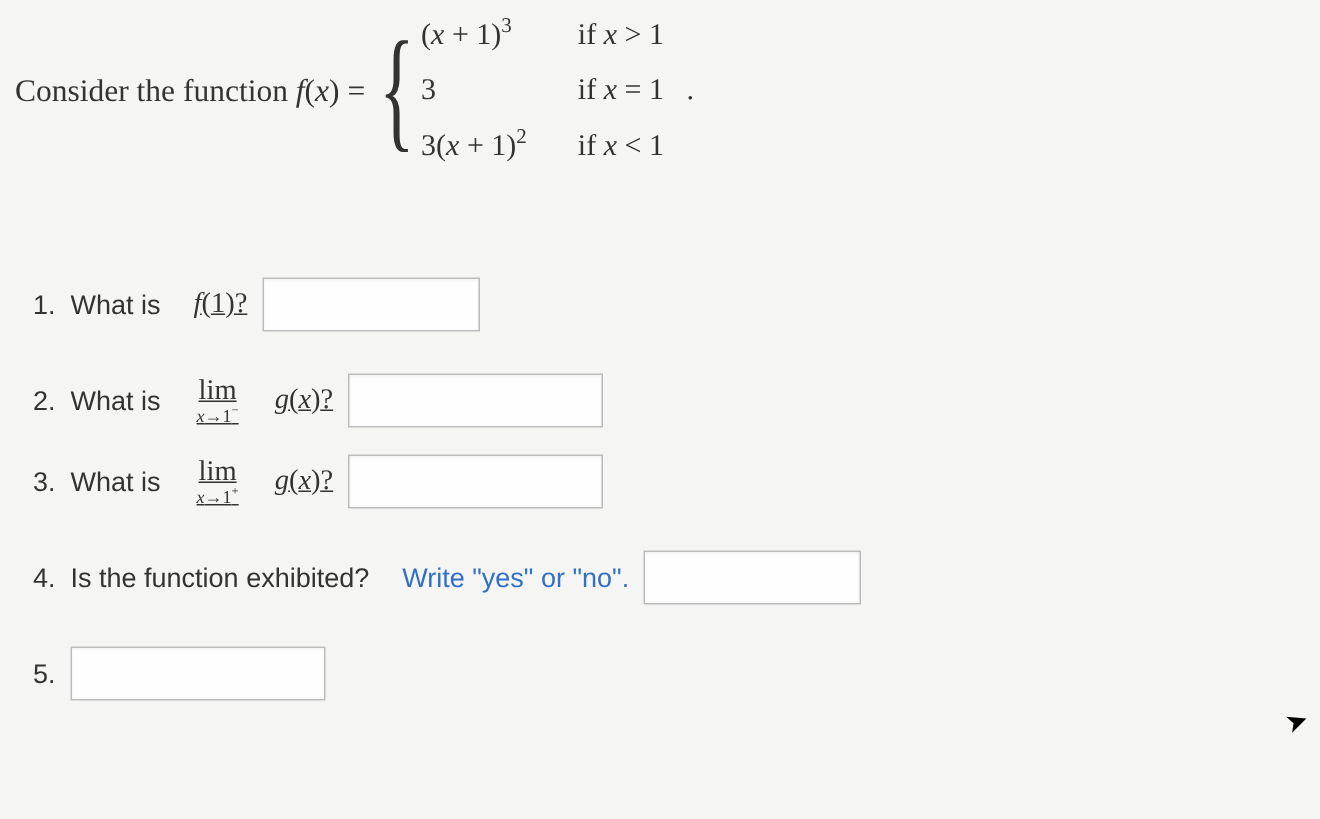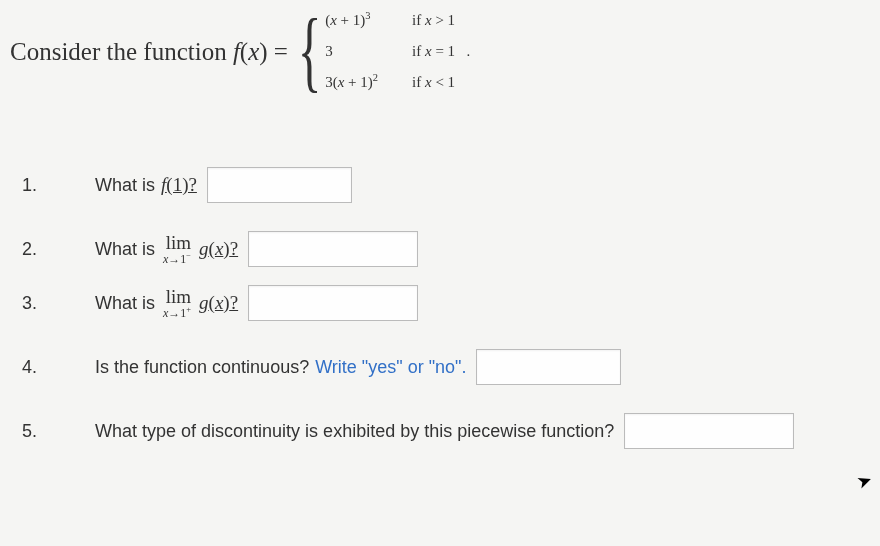--- a/index.html
+++ b/index.html
@@ -13,21 +13,21 @@
       position: relative;
       overflow: hidden;
     }
     .intro-row {
       display: flex;
       align-items: center;
       gap: 12px;
       margin-top: 4px;
     }
     .intro-text {
-      font-size: 25px;
+      font-size: 21px;
       white-space: nowrap;
     }
     .math-var { font-style: italic; font-family: 'Times New Roman', serif; }
     .piecewise {
       display: flex;
       align-items: center;
       gap: 6px;
     }
     .brace {
       font-size: 90px;
@@ -38,21 +38,21 @@
       margin: 0 -12px;
     }
     .cases {
       display: grid;
       grid-template-columns: auto auto;
       column-gap: 34px;
       row-gap: 14px;
       align-items: center;
     }
     .case-expr, .case-cond {
-      font-size: 15px;
+      font-size: 20px;
       font-family: 'Times New Roman', serif;
       white-space: nowrap;
     }
     .sup { font-size: 0.7em; vertical-align: super; line-height: 0; }
     .questions {
       margin-top: 76px;
       padding-left: 12px;
     }
     .qrow {
       display: flex;
@@ -66,31 +66,31 @@
       font-family: -apple-system, 'Segoe UI', Verdana, sans-serif;
       color: #333;
       white-space: nowrap;
     }
     .qtext {
       font-size: 18px;
       font-family: -apple-system, 'Segoe UI', Verdana, sans-serif;
       color: #333;
       display: inline-flex;
       align-items: center;
-      gap: 6px;
-      white-space: nowrap;
-      margin-left: 48px;
+      gap: 22px;
+      white-space: nowrap;
     }
     .lim-block {
       display: inline-flex;
       flex-direction: column;
-      align-items: flex-end;
+      align-items: center;
       font-family: 'Times New Roman', serif;
       line-height: 1;
       margin: 0 2px;
+      text-decoration: underline;
     }
     .lim-top { font-size: 19px; }
     .lim-bot { font-size: 12px; margin-top: 1px; }
     .fn-paren { font-family: 'Times New Roman', serif; font-size: 19px; text-decoration: underline; }
     .answer-input {
       border: 1px solid #bbb;
       background: #fefefe;
       height: 36px;
       width: 145px;
       box-shadow: inset 0 1px 2px rgba(0,0,0,0.05);
@@ -175,27 +175,26 @@
         <span class="lim-bot"><span class="math-var">x</span><span>→1</span><span class="sup">+</span></span>
       </span>
       <span class="fn-paren"><span class="math-var">g</span>(<span class="math-var">x</span>)<span>?</span></span>
     </span>
     <input class="answer-input wide" style="">
   </div>
 
   <div class="qrow">
     <span class="qnum">4.</span>
     <span class="qtext">
-      <span>Is the function continuous? </span>
+      <span>Is the function exhibited? </span>
       <span class="yn-hint">Write "yes" or "no".</span>
     </span>
     <input class="answer-input" style="">
   </div>
 
   <div class="qrow">
     <span class="qnum">5.</span>
-    <span class="qtext">What type of discontinuity is exhibited by this piecewise function?</span>
     <input class="answer-input wide" style="">
   </div>
 
 </div>
 
 <span class="cursor">➤</span>
 
 </body></html>

